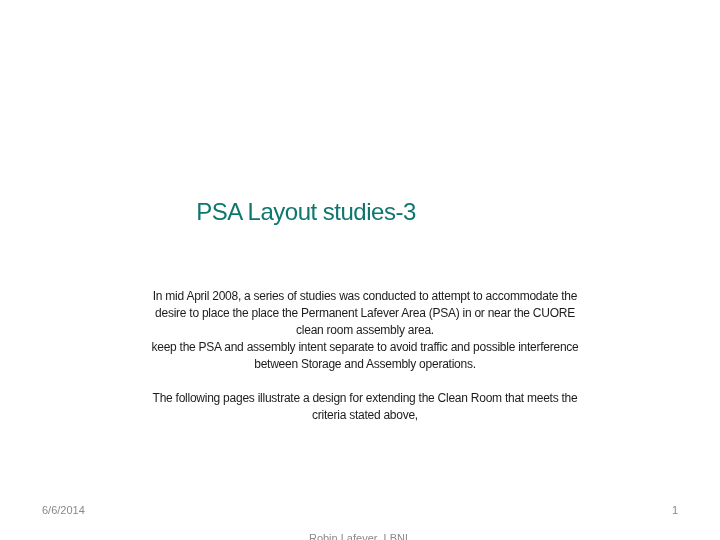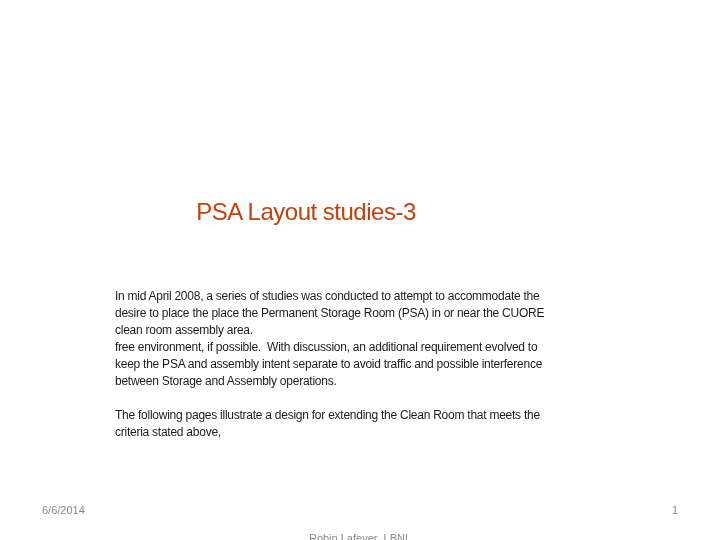--- a/index.html
+++ b/index.html
@@ -17,35 +17,36 @@
   }
   .slide-title {
     position: absolute;
     top: 198px;
     left: 0;
     width: 612px;
     text-align: center;
     font-size: 24px;
     font-weight: 400;
     letter-spacing: -0.5px;
-    color: #c2410c;
+    color: #0f766e;
     white-space: pre;
   }
   .body-text {
     position: absolute;
     top: 288px;
     left: 115px;
     width: 500px;
     color: #1c1c1c;
     font-size: 12px;
     line-height: 17px;
     letter-spacing: -0.25px;
   }
   .text-line {
     white-space: pre;
+    text-align: center;
   }
   .blank-line {
     height: 17px;
   }
   .footer-date {
     position: absolute;
     left: 42px;
     top: 504px;
     font-size: 11px;
     color: #898989;
@@ -73,23 +74,22 @@
 </style>
 </head>
 <body>
 
 <div class="slide">
 
   <div class="slide-title">PSA Layout studies-3</div>
 
   <div class="body-text">
     <div class="text-line">In mid April 2008, a series of studies was conducted to attempt to accommodate the</div>
-    <div class="text-line">desire to place the place the Permanent Storage Room (PSA) in or near the CUORE</div>
+    <div class="text-line">desire to place the place the Permanent Lafever Area (PSA) in or near the CUORE</div>
     <div class="text-line">clean room assembly area.</div>
-    <div class="text-line">free environment, if possible.  With discussion, an additional requirement evolved to</div>
     <div class="text-line">keep the PSA and assembly intent separate to avoid traffic and possible interference</div>
     <div class="text-line">between Storage and Assembly operations.</div>
     <div class="blank-line"></div>
     <div class="text-line">The following pages illustrate a design for extending the Clean Room that meets the</div>
     <div class="text-line">criteria stated above,</div>
   </div>
 
   <div class="footer-date">6/6/2014</div>
 
   <div class="footer-author">Robin Lafever  LBNL</div>

